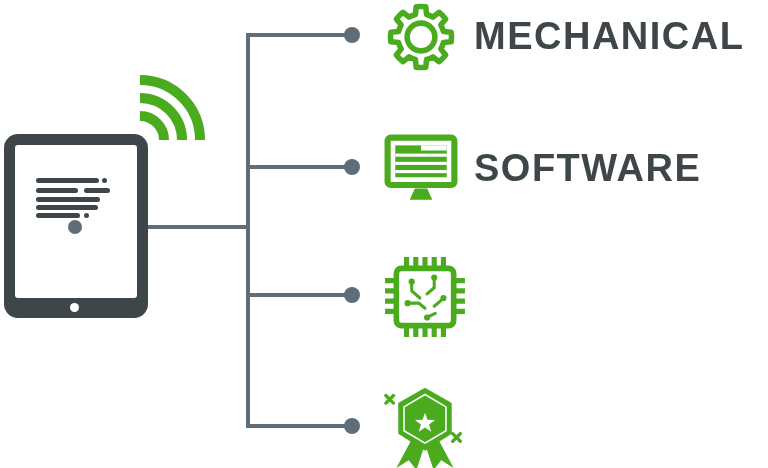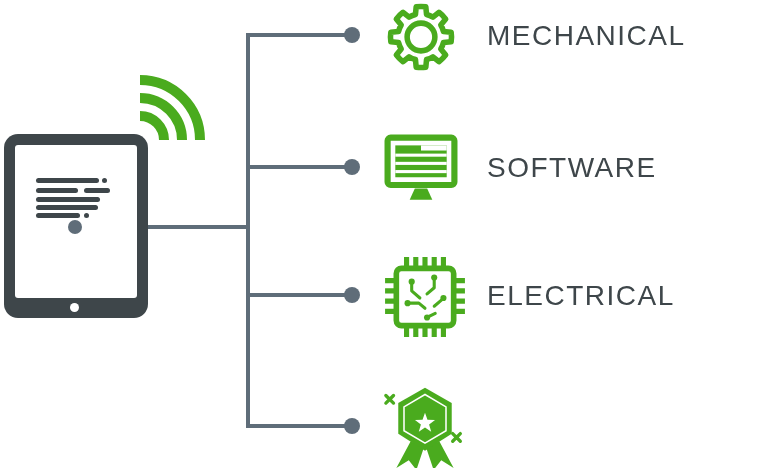--- a/index.html
+++ b/index.html
@@ -16,22 +16,22 @@
   .home-btn{position:absolute;left:66px;bottom:6px;width:9px;height:9px;
     border-radius:50%;background:var(--bg,#fff);}
   .tline{position:absolute;height:5px;border-radius:2.5px;background:var(--charcoal);}
   .tdot{position:absolute;width:5px;height:5px;border-radius:50%;background:var(--charcoal);}
   
   .line{position:absolute;background:var(--line);}
   .node-dot{position:absolute;width:16px;height:16px;border-radius:50%;background:var(--line);}
   .origin-dot{position:absolute;left:68px;top:220px;width:14px;height:14px;border-radius:50%;background:var(--line);}
   
   .row-icon{position:absolute;}
-  .row-label{position:absolute;left:487px;transform:translateY(-50%);
-    font-weight:normal;font-size:28px;letter-spacing:1.5px;color:var(--charcoal);white-space:nowrap;}
+  .row-label{position:absolute;left:474px;transform:translateY(-50%);
+    font-weight:bold;font-size:38px;letter-spacing:1.5px;color:var(--charcoal);white-space:nowrap;}
   svg .g-stroke{stroke:var(--green);fill:none;}
   svg .g-fill{fill:var(--green);}
   svg .w-fill{fill:var(--bg,#fff);}
   svg .w-stroke{stroke:var(--bg,#fff);fill:none;}
 </style>
 </head>
 <body>
 
 <div class="stage" style="--green: #4AAB1E; --charcoal: #3E464A; --line: #5F6D79; --bg: #FFFFFF;">
 
@@ -100,21 +100,20 @@
       <path d="M46,61 L52,58"></path>
     </g>
     <g class="g-fill">
       <circle cx="29" cy="27" r="3"></circle>
       <circle cx="51" cy="23" r="3"></circle>
       <circle cx="60" cy="43" r="3"></circle>
       <circle cx="25" cy="48" r="3"></circle>
       <circle cx="44" cy="62" r="3"></circle>
     </g>
   </svg>
-  <div class="row-label" style="top:296px;">ELECTRICAL</div>
 
   <svg class="row-icon" style="left:380px;top:384px;" width="90" height="84" viewBox="0 0 90 88">
     <polygon class="g-fill" points="30,60 44,66 36,90 28,80 15,88"></polygon>
     <polygon class="g-fill" points="60,60 46,66 54,90 62,80 75,88"></polygon>
     <path class="g-fill" d="M45,4 L73,20 L73,52 L45,70 L17,52 L17,20 Z"></path>
     <path class="w-stroke" stroke-width="1.6" d="M45,11 L67,24 L67,49 L45,62 L23,49 L23,24 Z"></path>
     <path class="w-fill" d="M45,30 L47.6,37.4 L55.5,37.6 L49.3,42.4 L51.5,49.9 L45,45.5 L38.5,49.9 L40.7,42.4 L34.5,37.6 L42.4,37.4 Z"></path>
     <g class="g-stroke" stroke-width="3.5" stroke-linecap="round">
       <path d="M4,12 l8,8 M12,12 l-8,8"></path>
       <path d="M74,52 l8,8 M82,52 l-8,8"></path>

